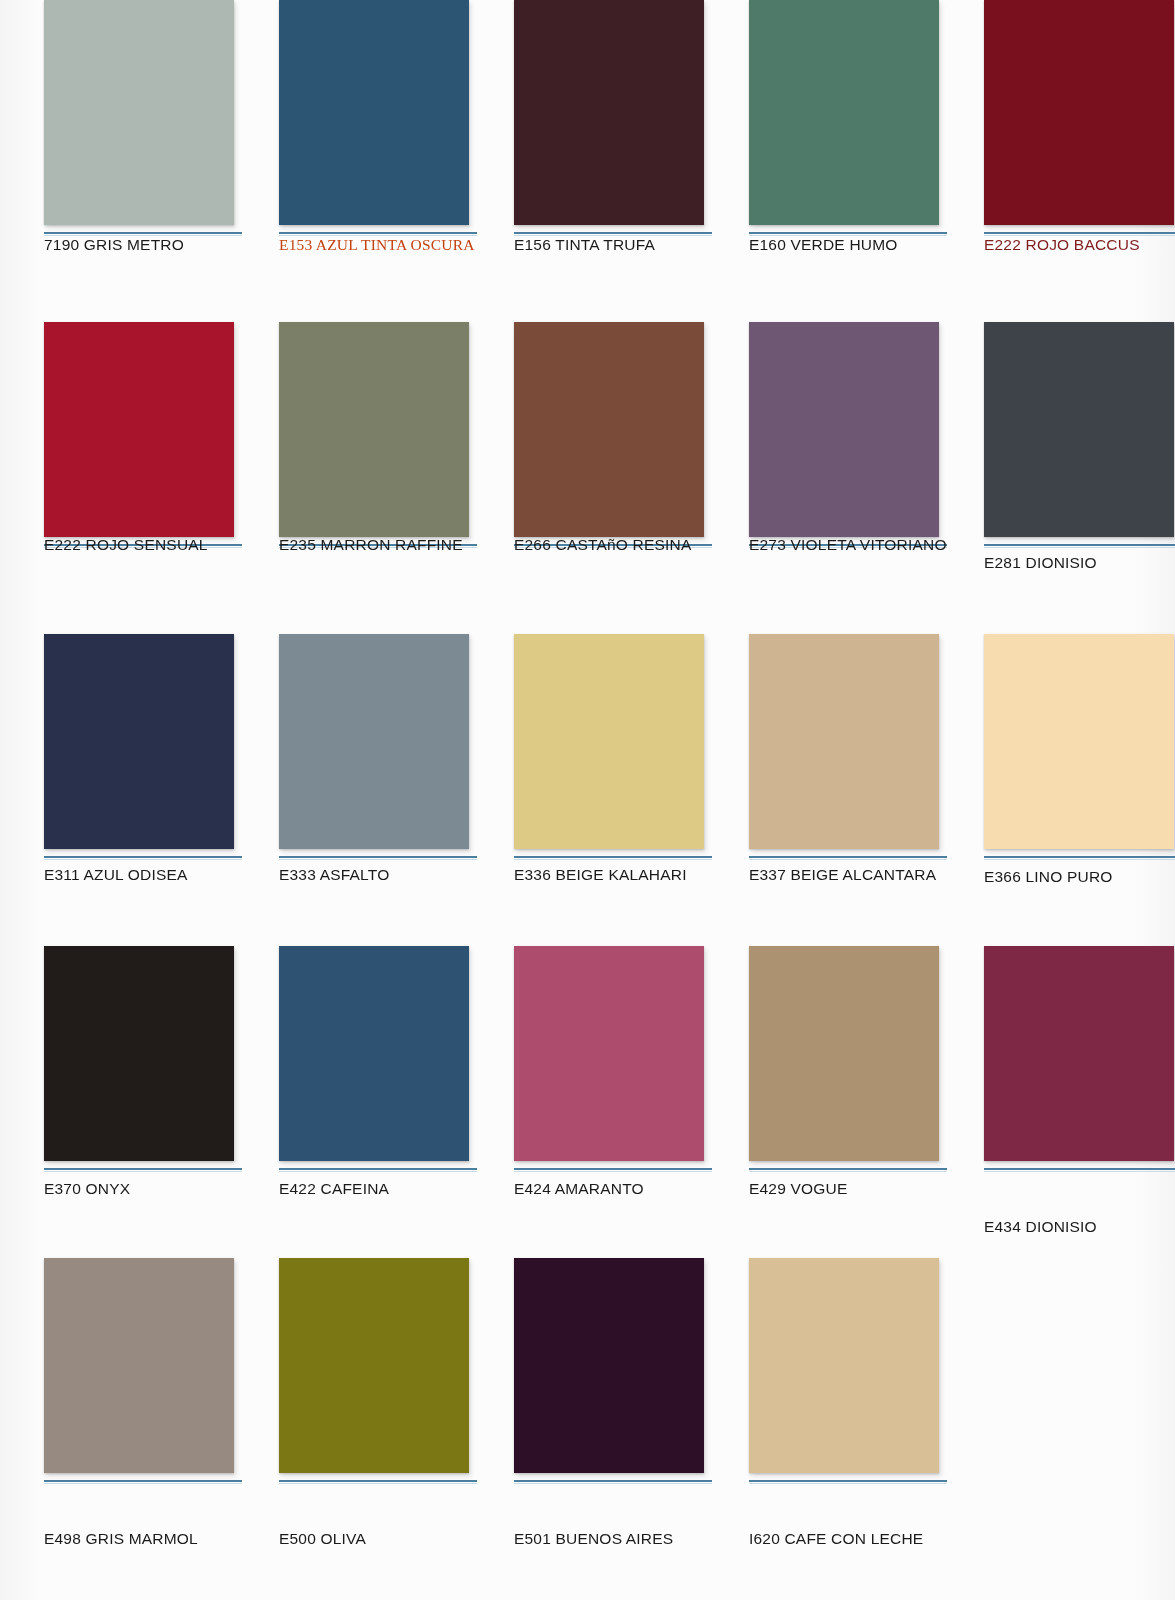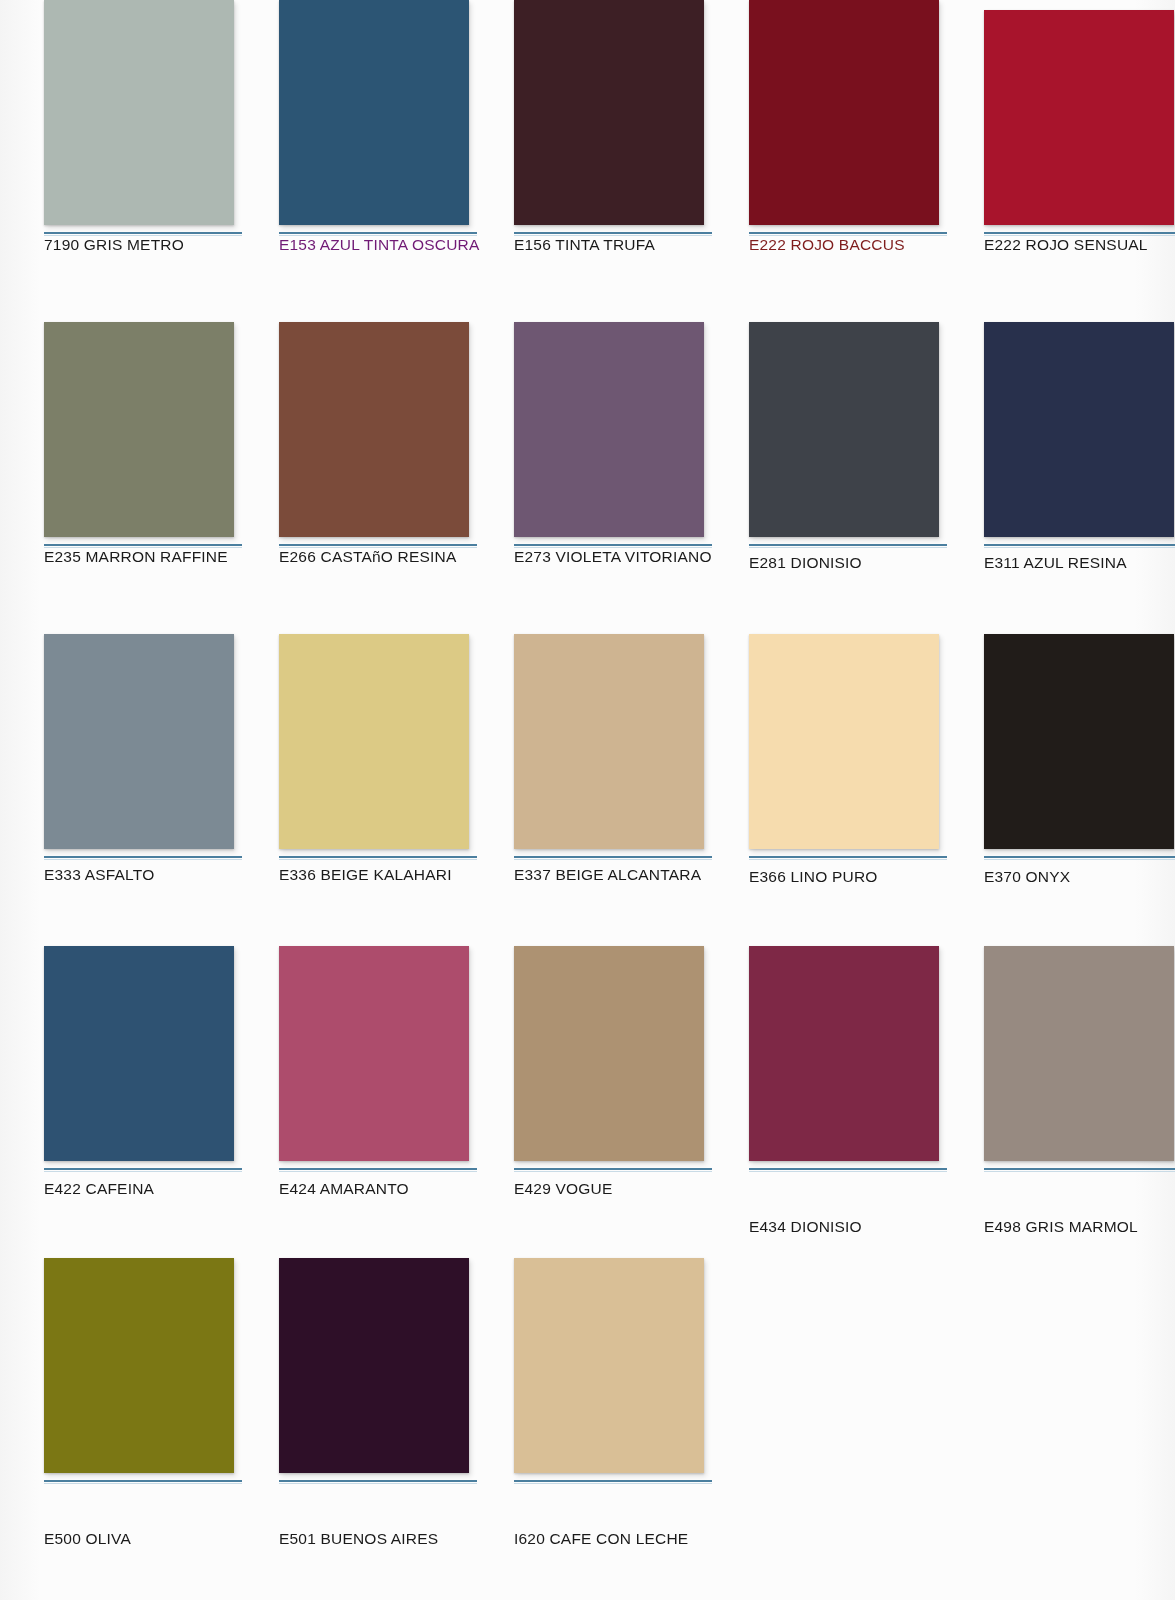--- a/index.html
+++ b/index.html
@@ -105,21 +105,21 @@
   .row-5 .label {
     bottom: 12px;
   }
   .row-4 .label {
     bottom: 50px;
   }
   .row-3 .label {
     bottom: 52px;
   }
   .row-2 .label {
-    bottom: 58px;
+    bottom: 70px;
   }
   .row-1 .label {
     bottom: 58px;
   }
 </style>
 </head>
 <body>
 
 <div id="swatch-chart">
   <div class="grid" id="grid-root">
@@ -130,32 +130,40 @@
           <div class="underline-soft"></div>
         </div>
         <div class="label" style="color: rgb(26, 26, 26);">7190 GRIS METRO</div>
       </div>
       <div class="cell row-1">
         <div class="swatch-wrap">
           <div class="swatch" style="background: rgb(44, 85, 116);"></div>
           <div class="underline" style="background: rgb(75, 127, 159);"></div>
           <div class="underline-soft"></div>
         </div>
-        <div class="label" style="color: #701a75;">E153 AZUL TINTA OSCURA</div>
+        <div class="label" style="color: #c2410c; font-family: Liberation Serif, serif;">E153 AZUL TINTA OSCURA</div>
       </div>
       <div class="cell row-1">
         <div class="swatch-wrap">
           <div class="swatch" style="background: rgb(61, 31, 37);"></div>
           <div class="underline" style="background: rgb(75, 127, 159);"></div>
           <div class="underline-soft"></div>
         </div>
         <div class="label" style="color: rgb(26, 26, 26);">E156 TINTA TRUFA</div>
       </div>
       <div class="cell row-1">
         <div class="swatch-wrap">
+          <div class="swatch" style="background: rgb(79, 122, 106);"></div>
+          <div class="underline" style="background: rgb(75, 127, 159);"></div>
+          <div class="underline-soft"></div>
+        </div>
+        <div class="label" style="color: rgb(26, 26, 26);">E160 VERDE HUMO</div>
+      </div>
+      <div class="cell row-1">
+        <div class="swatch-wrap">
           <div class="swatch" style="background: rgb(121, 16, 30);"></div>
           <div class="underline" style="background: rgb(75, 127, 159);"></div>
           <div class="underline-soft"></div>
         </div>
         <div class="label" style="color: #7f1d1d;">E222 ROJO BACCUS</div>
       </div>
       <div class="cell row-2">
         <div class="swatch-wrap">
           <div class="swatch" style="background: rgb(168, 20, 44);"></div>
           <div class="underline" style="background: rgb(75, 127, 159);"></div>
@@ -194,21 +202,21 @@
           <div class="underline-soft"></div>
         </div>
         <div class="label" style="color: rgb(26, 26, 26);">E281 DIONISIO</div>
       </div>
       <div class="cell row-3">
         <div class="swatch-wrap">
           <div class="swatch" style="background: rgb(40, 48, 76);"></div>
           <div class="underline" style="background: rgb(75, 127, 159);"></div>
           <div class="underline-soft"></div>
         </div>
-        <div class="label" style="color: rgb(26, 26, 26);">E311 AZUL RESINA</div>
+        <div class="label" style="color: rgb(26, 26, 26);">E311 AZUL ODISEA</div>
       </div>
       <div class="cell row-3">
         <div class="swatch-wrap">
           <div class="swatch" style="background: rgb(124, 138, 148);"></div>
           <div class="underline" style="background: rgb(75, 127, 159);"></div>
           <div class="underline-soft"></div>
         </div>
         <div class="label" style="color: rgb(26, 26, 26);">E333 ASFALTO</div>
       </div>
       <div class="cell row-3">

